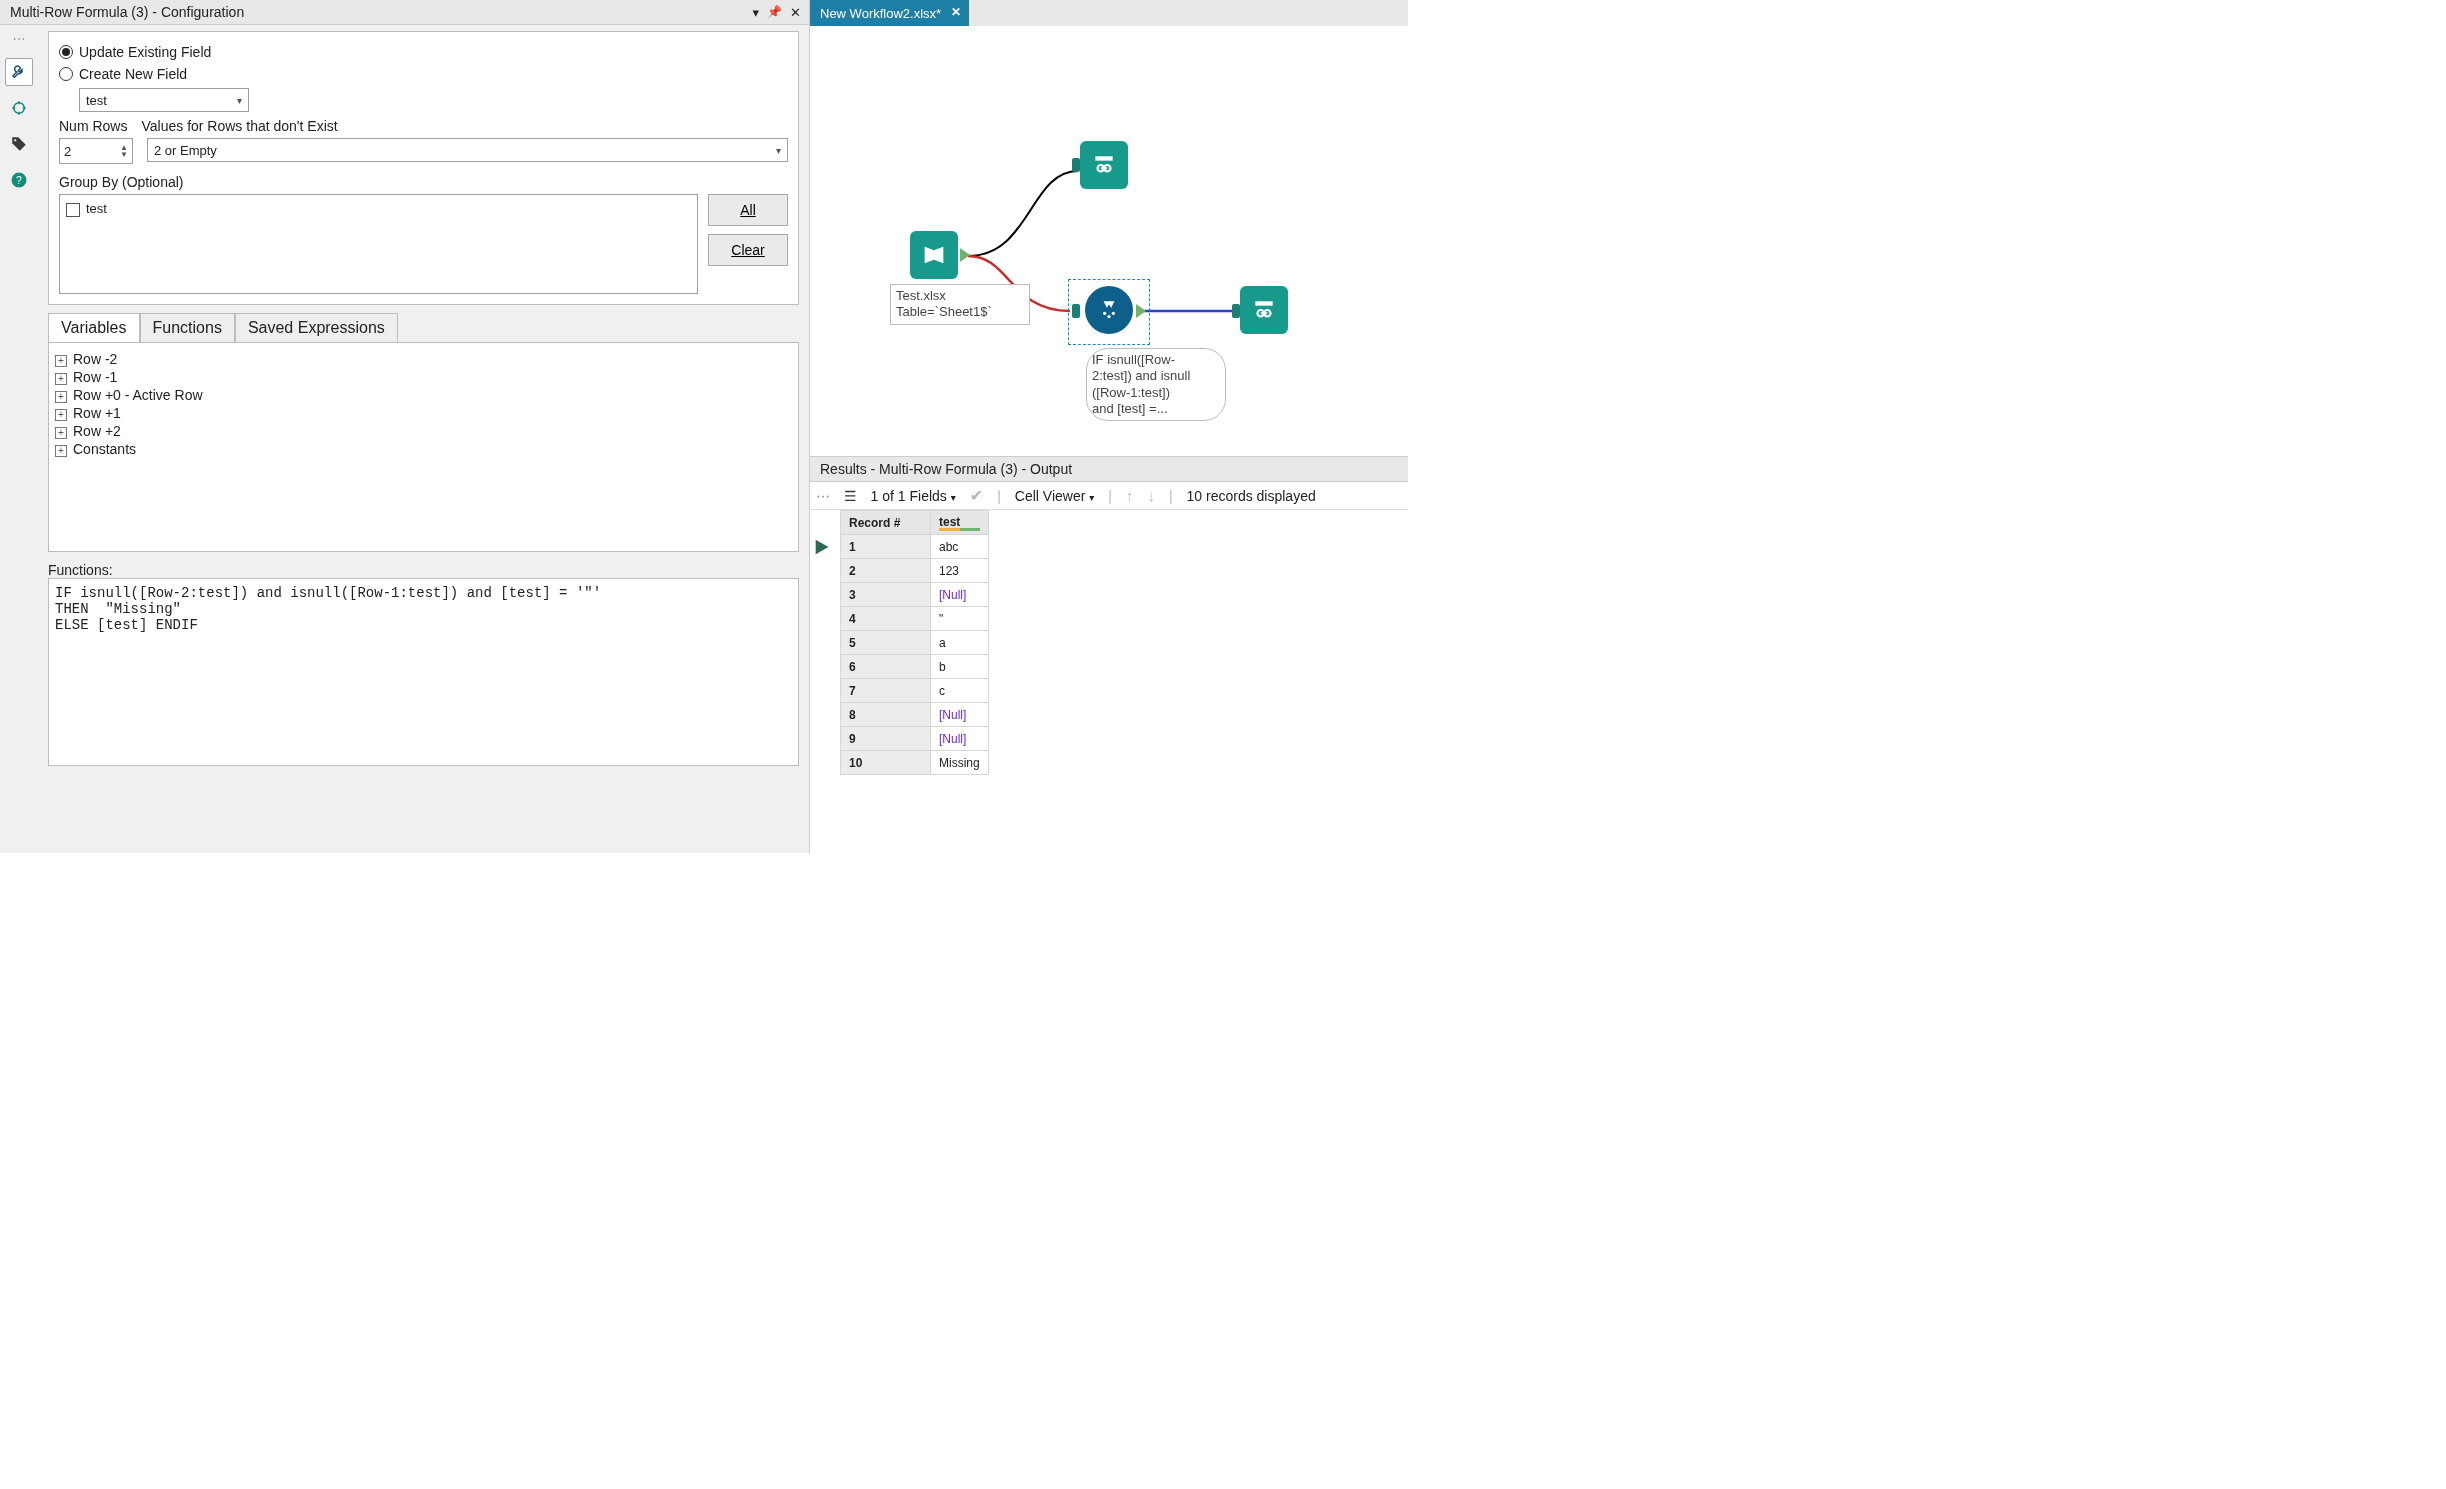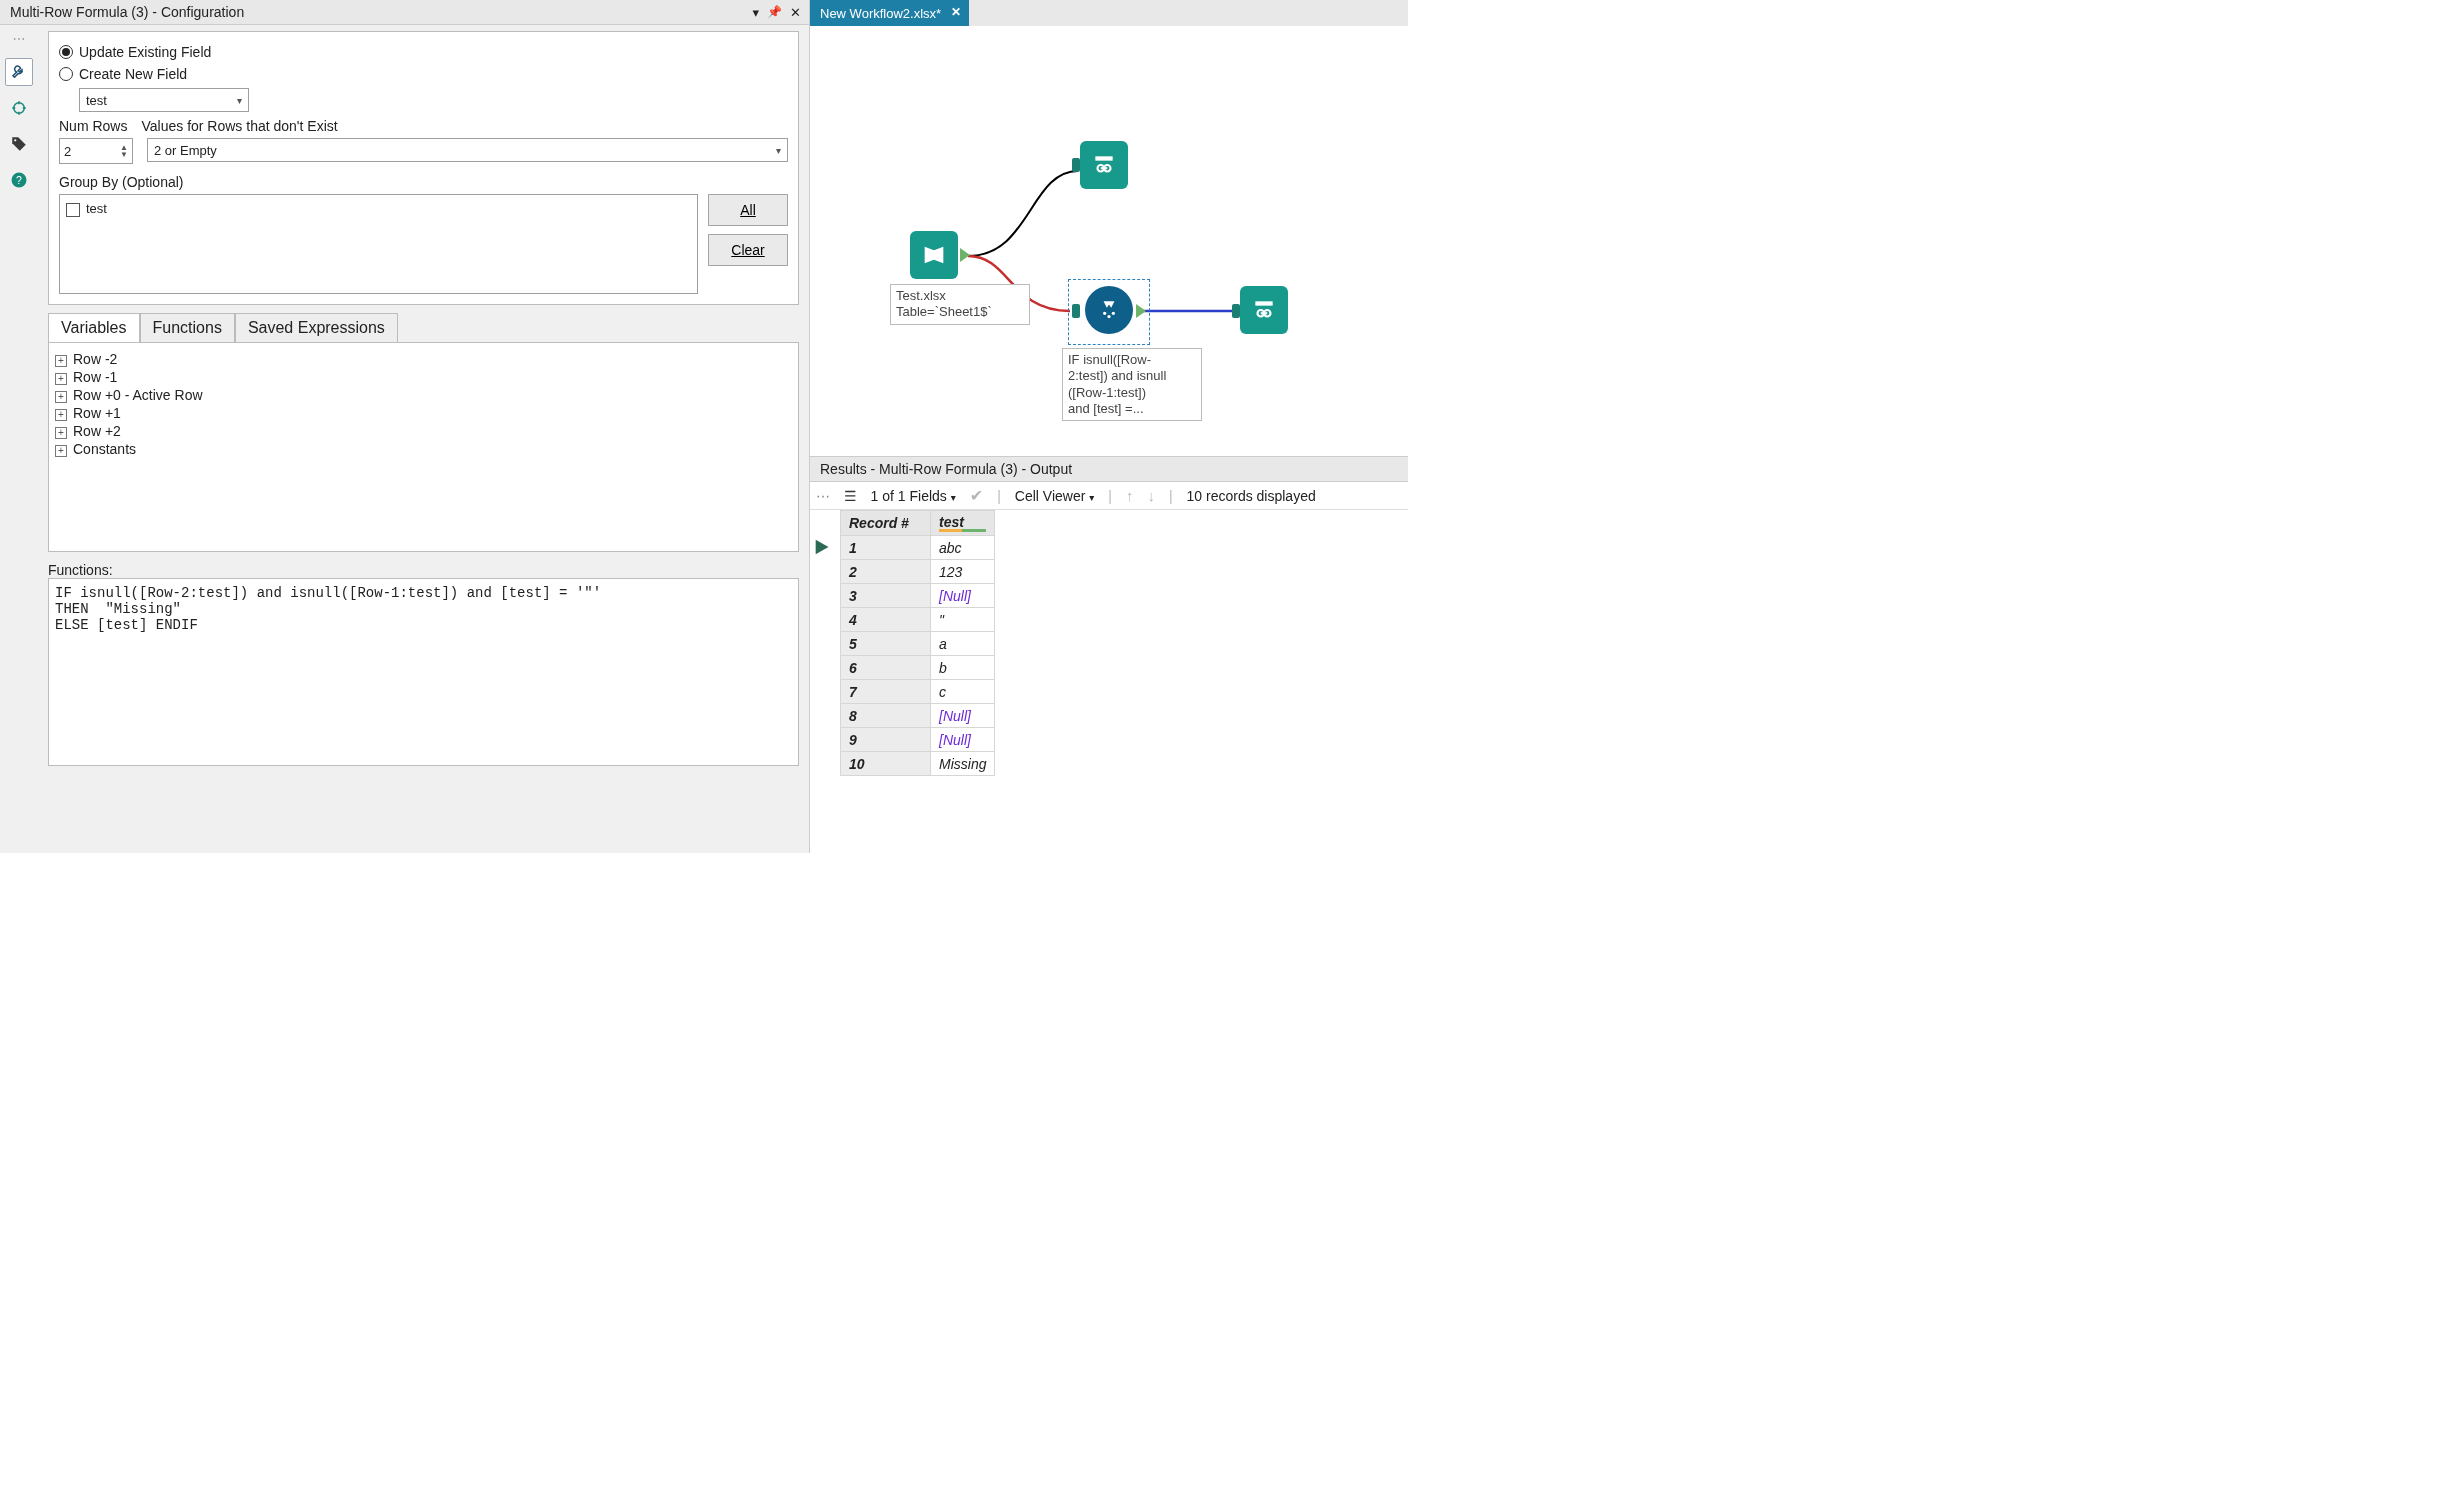--- a/index.html
+++ b/index.html
@@ -144,21 +144,21 @@
     font-size:14px;color:#222;
   }
   .arrow-sort{color:#bdbdbd;font-size:15px;}
   .sep{color:#bbb;}
   .check-grey{color:#b5b5b5;font-size:16px;}
 
   .results-grid{display:flex;}
   .row-gutter{width:30px;background:#fff;}
   .gplay{width:22px;height:22px;margin:26px 2px 0;}
 
-  table.res{border-collapse:collapse;font-size:14px;font-style:italic;}
+  table.res{border-collapse:collapse;font-size:12px;}
   table.res th, table.res td{
     border:1px solid #d6d6d6;padding:3px 8px;text-align:left;height:24px;
   }
   table.res th{background:#e6e6e6;font-weight:bold;}
   td.rownum{background:#ececec;font-weight:bold;width:90px;}
   td.null{color:#6d28d9;}
   .colhead-marker{height:3px;background:linear-gradient(to right,#f5b042 0 50%,#6db46e 50% 100%);margin-top:-1px;}
 </style>
 </head>
 <body>
@@ -316,21 +316,21 @@
       <div style="position:absolute;left:275px;top:260px;width:48px;height:48px;border-radius:50%;background:#0e5f8a;display:flex;align-items:center;justify-content:center;">
         <svg viewBox="0 0 24 24" width="26" height="26" fill="#fff">
             <path d="M7 4l3 6 2-3 2 3 3-6"></path>
             <circle cx="8" cy="15" r="1.5"></circle>
             <circle cx="12" cy="18" r="1.5"></circle>
             <circle cx="16" cy="15" r="1.5"></circle>
           </svg>
       </div>
       <div class="anchor-in" style="left:262px;top:278px;"></div>
       <div class="anchor-right" style="left:326px;top:278px;"></div>
-      <div class="tool-label-box" style="left:252px;top:322px;width:140px;">
+      <div class="tool-label-box" style="left:276px;top:322px;width:140px;border-radius:22px;">
         <div>IF isnull([Row-</div>
         <div>2:test]) and isnull</div>
         <div>([Row-1:test])</div>
         <div>and [test] =...</div>
       </div>
 
       <div class="tool-icon tool-teal" style="left:430px;top:260px;">
         <svg viewBox="0 0 24 24" width="26" height="26" fill="#fff">
             <path d="M4 4h16v4H4z"></path>
             <circle cx="9" cy="15" r="3" fill="none" stroke="#fff" stroke-width="2"></circle>

